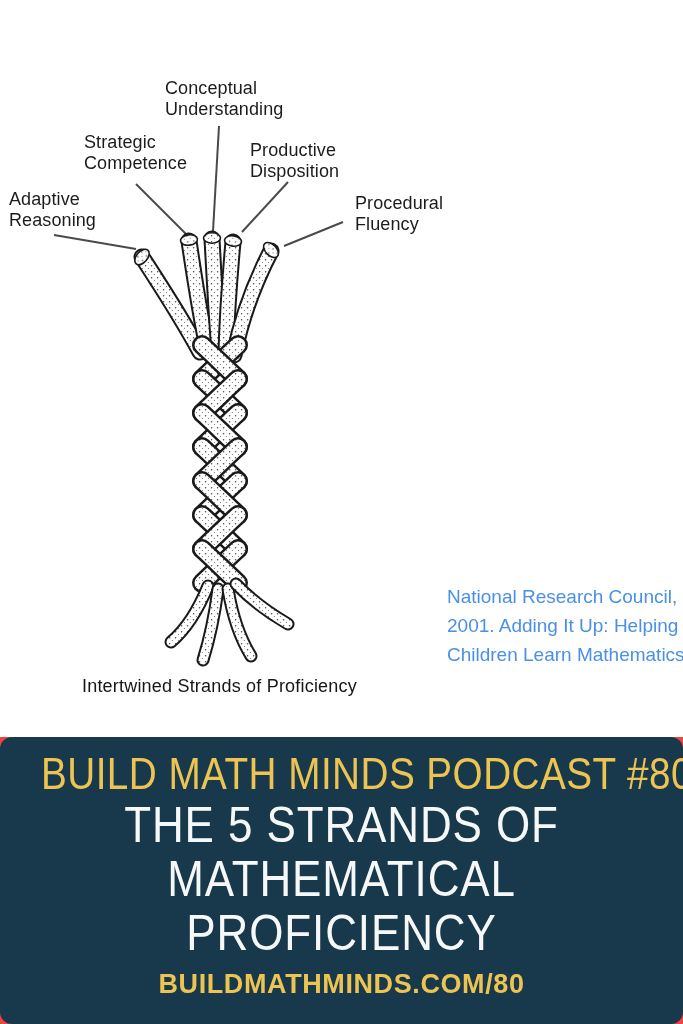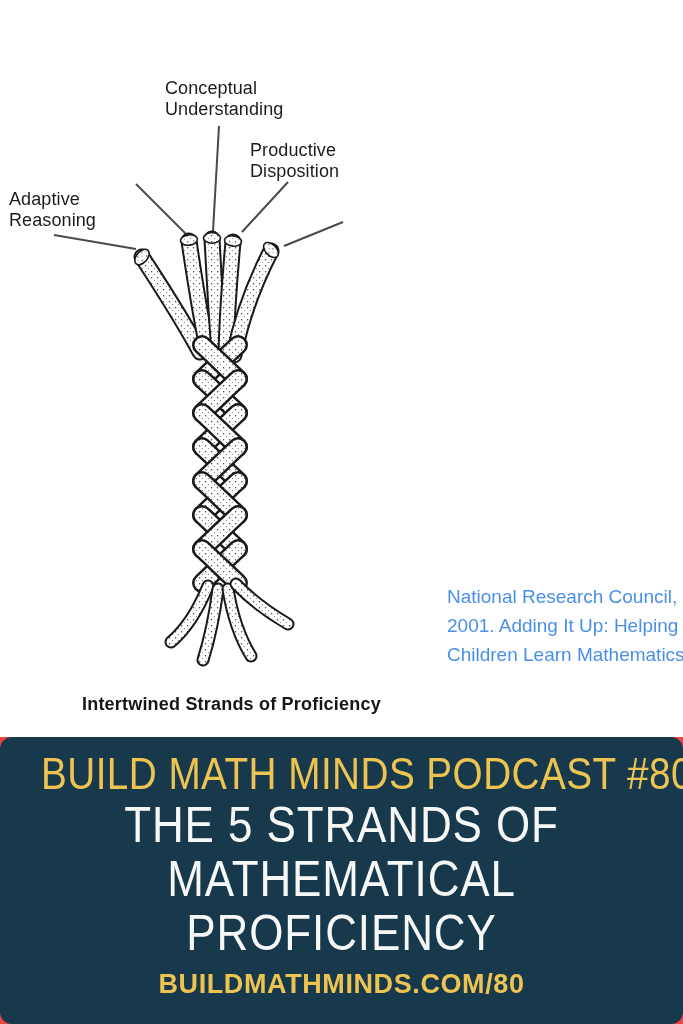--- a/index.html
+++ b/index.html
@@ -40,24 +40,23 @@
     left: 447px; top: 582px;
     width: 250px;
     font-size: 19px;
     line-height: 29px;
     color: #4a90e6;
   }
   .diagram-caption {
     position: absolute;
     left: 82px; top: 676px;
     font-size: 18px;
-    font-weight: bold;
+    font-weight: normal;
     color: #161616;
     letter-spacing: 0.2px;
-    margin-top: 18px;
   }
 
   
   .footer {
     position: absolute;
     left: 0; top: 737px;
     width: 683px; height: 287px;
     background: #17394b;
     text-align: center;
     overflow: hidden;
@@ -185,24 +184,28 @@
         <path d="M218,589 C214,620 208,644 203,660" stroke="url(#stipple)" stroke-width="9"></path>
         <path d="M228,589 C233,620 243,643 251,656" stroke="#1a1a1a" stroke-width="13"></path>
         <path d="M228,589 C233,620 243,643 251,656" stroke="url(#stipple)" stroke-width="9"></path>
         <path d="M236,584 C252,601 271,614 288,624" stroke="#1a1a1a" stroke-width="13"></path>
         <path d="M236,584 C252,601 271,614 288,624" stroke="url(#stipple)" stroke-width="9"></path>
       </g>
     </svg>
 
     <div class="strand-label label-conceptual">Conceptual
 Understanding</div>
+    <div class="strand-label label-strategic">Strategic
+Competence</div>
     <div class="strand-label label-adaptive">Adaptive
 Reasoning</div>
     <div class="strand-label label-productive">Productive
 Disposition</div>
+    <div class="strand-label label-procedural">Procedural
+Fluency</div>
 
     <div class="citation">
       <div>National Research Council,</div>
       <div>2001. Adding It Up: Helping</div>
       <div>Children Learn Mathematics</div>
     </div>
 
     <div class="diagram-caption">Intertwined Strands of Proficiency</div>
   </div>
 

